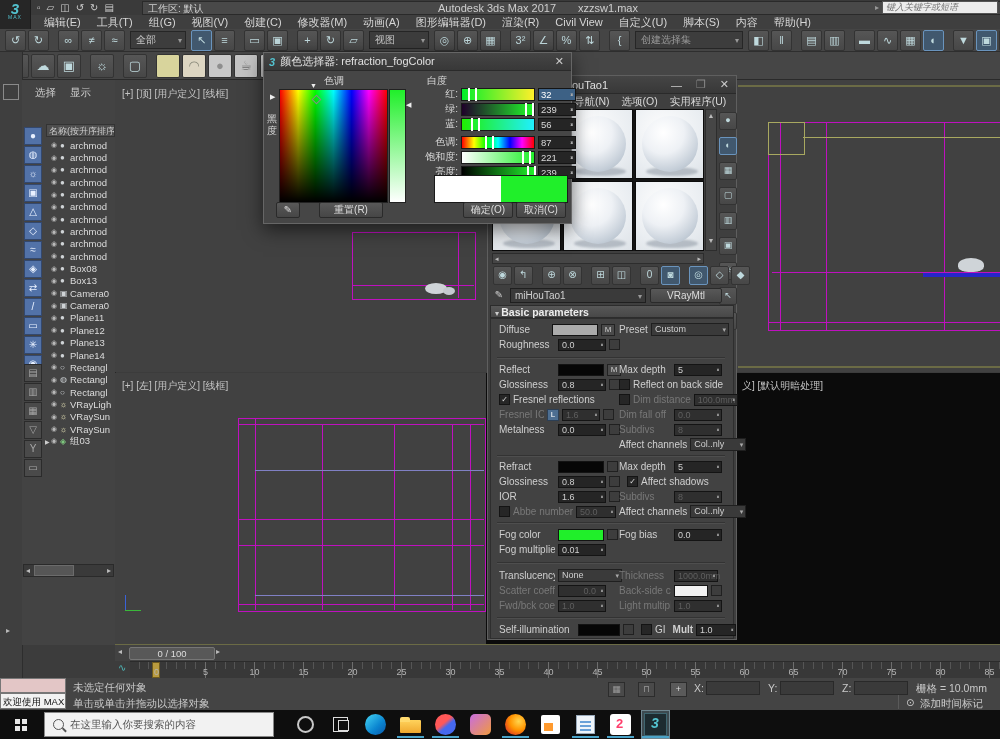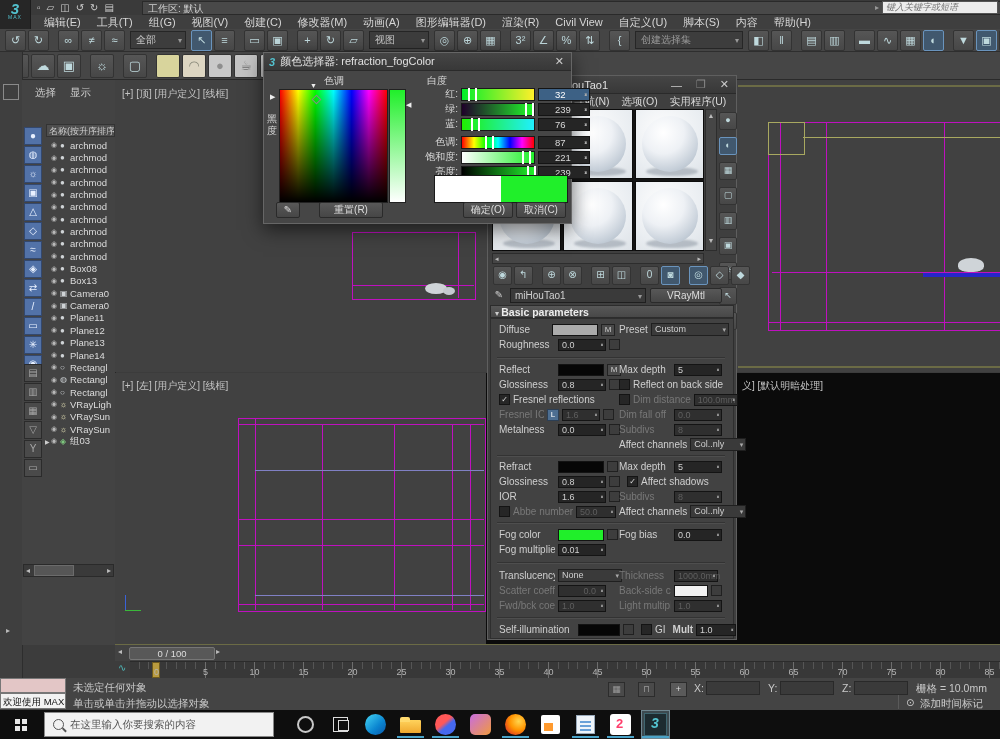--- a/index.html
+++ b/index.html
@@ -62,21 +62,21 @@
   #cp{left:263px;top:52px;width:307px;height:170px;z-index:20;}
   #cp .hsq{left:15px;top:36px;width:107px;height:112px;border:1px solid #222;
       background:linear-gradient(to bottom,rgba(0,0,0,0),#000),
                  linear-gradient(to right,#f00,#ff0 17%,#0f0 33%,#0ff 50%,#00f 67%,#f0f 83%,#f00);}
   #cp .wbar{left:125px;top:36px;width:15px;height:112px;border:1px solid #222;background:linear-gradient(to bottom,rgb(32,239,42),#fff);}
   .cplab{color:#d8d8d8;font-size:10px;}
   .slrow{position:absolute;height:12px;display:flex;align-items:center;}
   .sllab{width:44px;text-align:right;font-size:10px;color:#d8d8d8;margin-right:3px;white-space:nowrap;}
   .sltrack{width:72px;height:11px;border:1px solid #1a1a1a;position:relative;flex:0 0 auto;}
   .slmark{position:absolute;top:-1px;bottom:-1px;width:5px;border-left:2px solid #fff;border-right:2px solid #fff;}
-  .slval{width:26px;height:11px;background:#252525;border:1px solid #141414;color:#d8d8d8;font-size:9.5px;line-height:11px;padding:0 8px 0 16px;margin-left:3px;position:relative;flex:0 0 auto;}
+  .slval{width:26px;height:11px;background:#252525;border:1px solid #141414;color:#d8d8d8;font-size:9.5px;line-height:11px;padding:0 8px 0 2px;margin-left:3px;position:relative;flex:0 0 auto;}
   .slval::before{content:"▲";position:absolute;right:1px;top:0;font-size:4.5px;color:#aaa;}
   .slval::after{content:"▼";position:absolute;right:1px;bottom:0;font-size:4.5px;color:#aaa;}
   .slval.sel{background:#3d6185;color:#fff;}
   .sl-r{background:linear-gradient(to right,rgb(0,239,42),rgb(255,239,42));}
   .sl-g{background:linear-gradient(to right,rgb(32,0,42),rgb(32,255,42));}
   .sl-b{background:linear-gradient(to right,rgb(32,239,0),rgb(32,239,255));}
   .sl-h{background:linear-gradient(to right,#f00,#ff0,#0f0,#0ff,#00f,#f0f,#f00);}
   .sl-s{background:linear-gradient(to right,#fff,rgb(32,239,42));}
   .sl-v{background:linear-gradient(to right,#000,rgb(32,239,42));}
   .btn{background:linear-gradient(#585858,#464646);border:1px solid #2a2a2a;border-radius:2px;color:#ddd;font-size:10px;text-align:center;cursor:default;}
@@ -173,20 +173,24 @@
     <div class="a flex qat" style="left:34px;top:1px;">
 
     <span>▫</span>
         <span>▱</span>
         <span>◫</span>
         <span>↺</span>
         <span>↻</span>
         <span class="gap">▤</span>
       </div>
     <div class="a wsdrop" style="left:142px;top:1px;"><span>工作区: 默认</span></div>
+    <div id="apptitle" class="a flex">
+      <span>Autodesk 3ds Max 2017</span>
+      <span>xzzsw1.max</span>
+    </div>
     <div id="tbsearch" class="a flex">
       <span style="color:#999;font-size:8px;">▸</span>
       <input placeholder="键入关键字或短语" style="">
     </div>
   </div>
   <div id="logo" class="a">
     <span class="l3">3</span>
     <span class="lm">MAX</span>
   </div>
 
@@ -614,21 +618,21 @@
       <span class="sltrack sl-g">
           <span class="slmark" style="left:88%;"></span>
         </span>
       <span class="slval">239</span>
     </div>
     <div class="slrow" style="left:150px;top:65px;">
       <span class="sllab">蓝:</span>
       <span class="sltrack sl-b">
           <span class="slmark" style="left:12%;"></span>
         </span>
-      <span class="slval">76</span>
+      <span class="slval">56</span>
     </div>
     <div class="slrow" style="left:150px;top:83px;">
       <span class="sllab">色调:</span>
       <span class="sltrack sl-h">
           <span class="slmark" style="left:32%;"></span>
         </span>
       <span class="slval">87</span>
     </div>
     <div class="slrow" style="left:150px;top:98px;">
       <span class="sllab">饱和度:</span>

